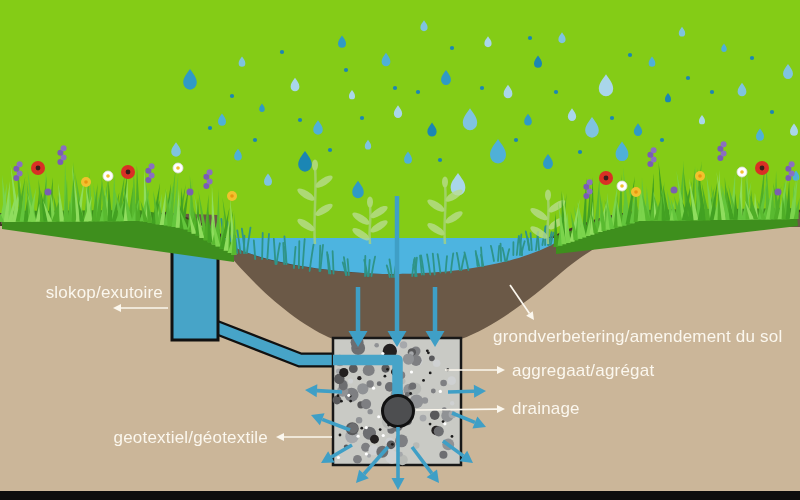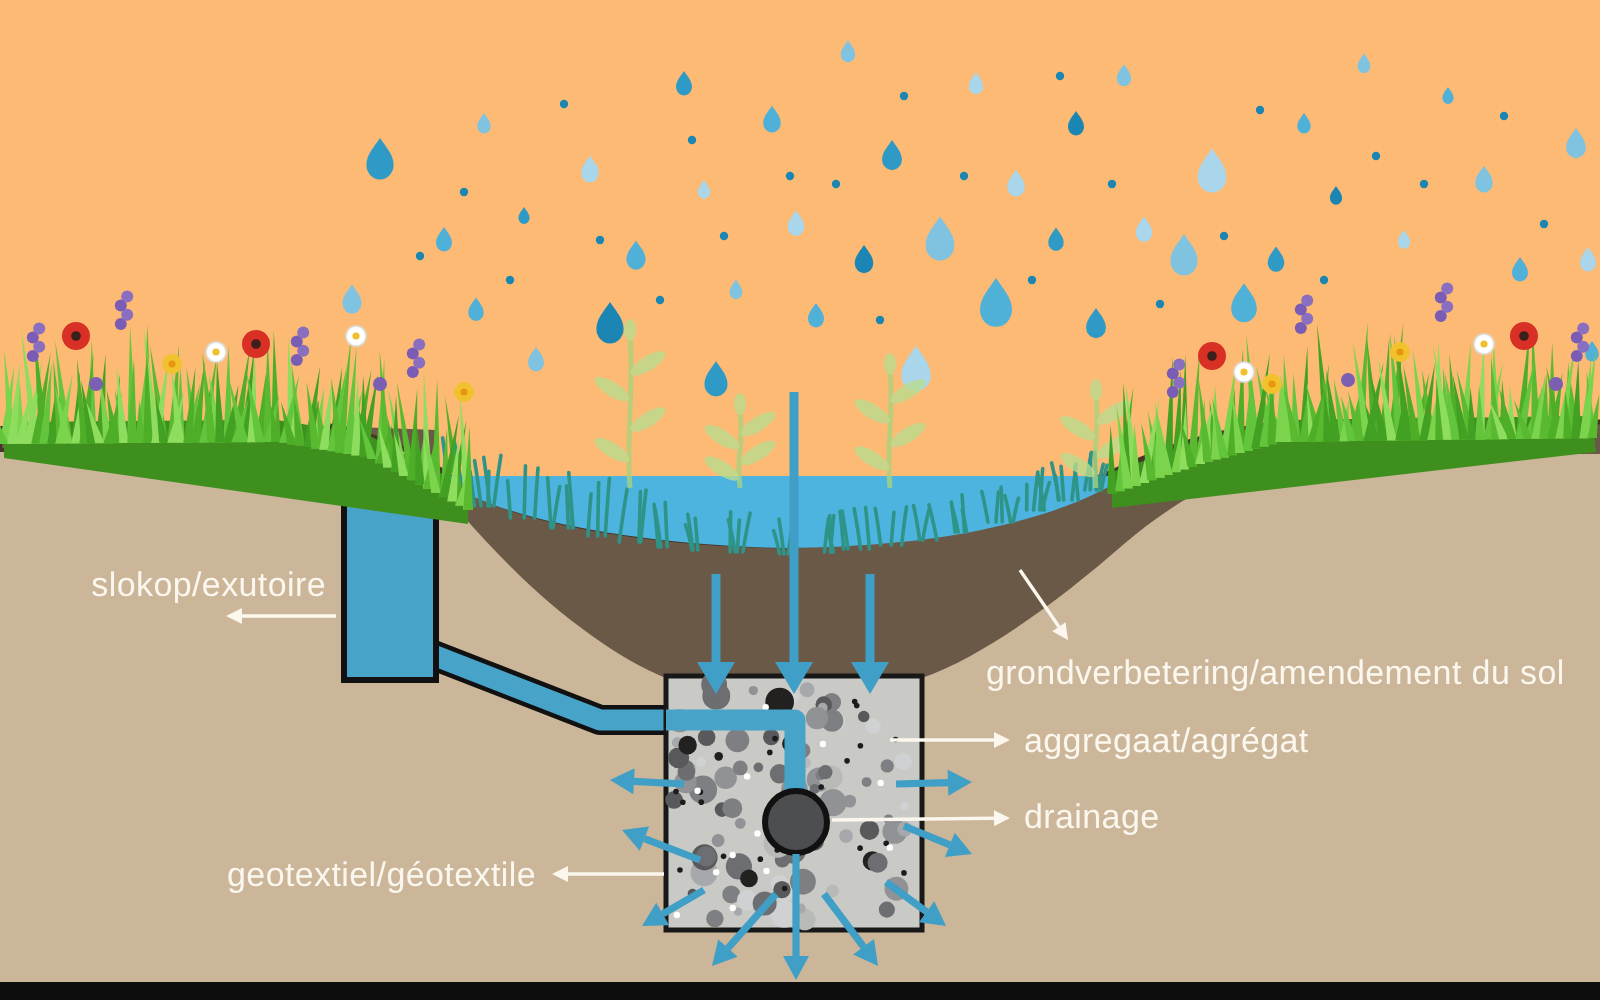--- a/index.html
+++ b/index.html
@@ -1,16 +1,16 @@
 <!DOCTYPE html>
 <html><head>
 <meta charset="utf-8">
 <style>
   html,body{margin:0;padding:0;background:#fff;}
-  .stage{position:relative;width:800px;height:500px;overflow:hidden;background:#fdba74;
+  .stage{position:relative;width:800px;height:500px;overflow:hidden;background:#84cc16;
          font-family:"Liberation Sans", sans-serif;}
   svg{display:block;}
   text{font-family:"Liberation Sans", sans-serif;}
 </style>
 </head>
 <body>
 
 <div class="stage">
 <svg width="800" height="500" viewBox="0 0 800 500">
 

